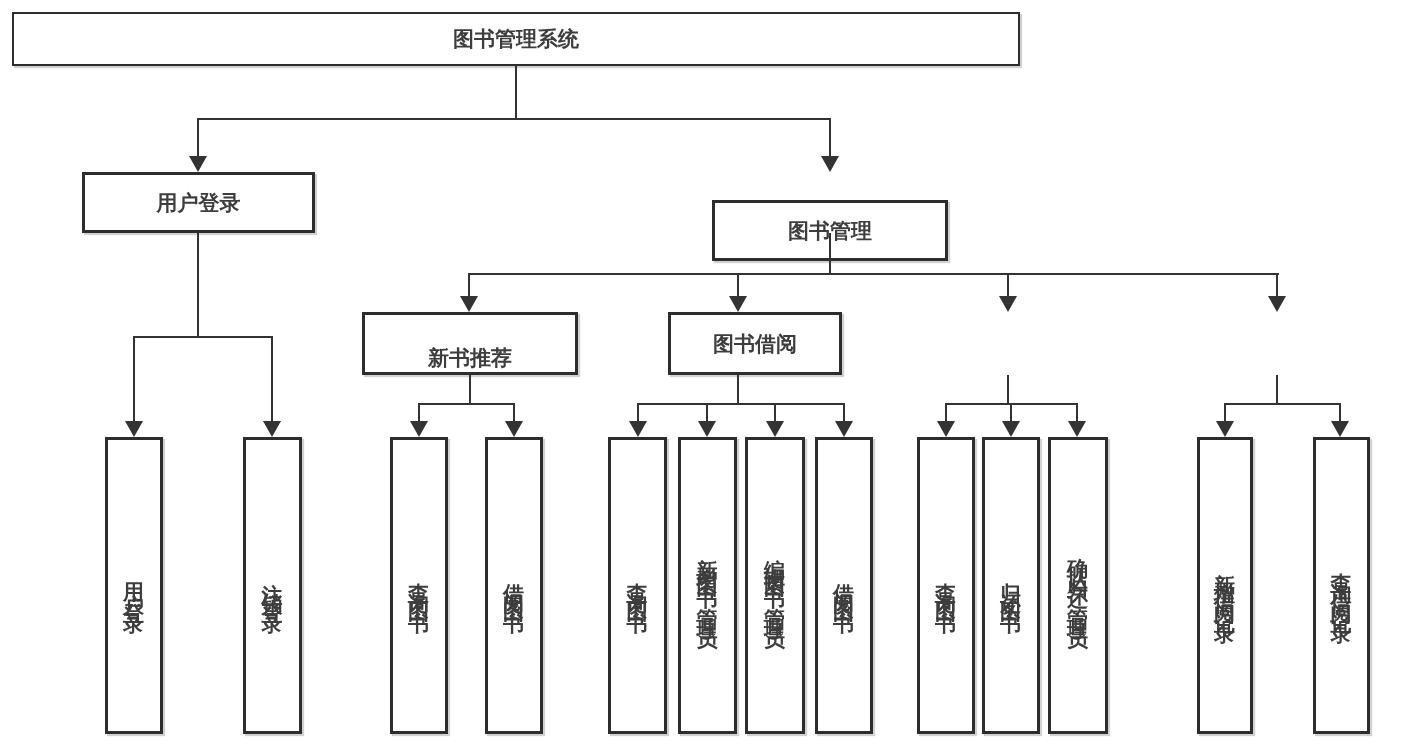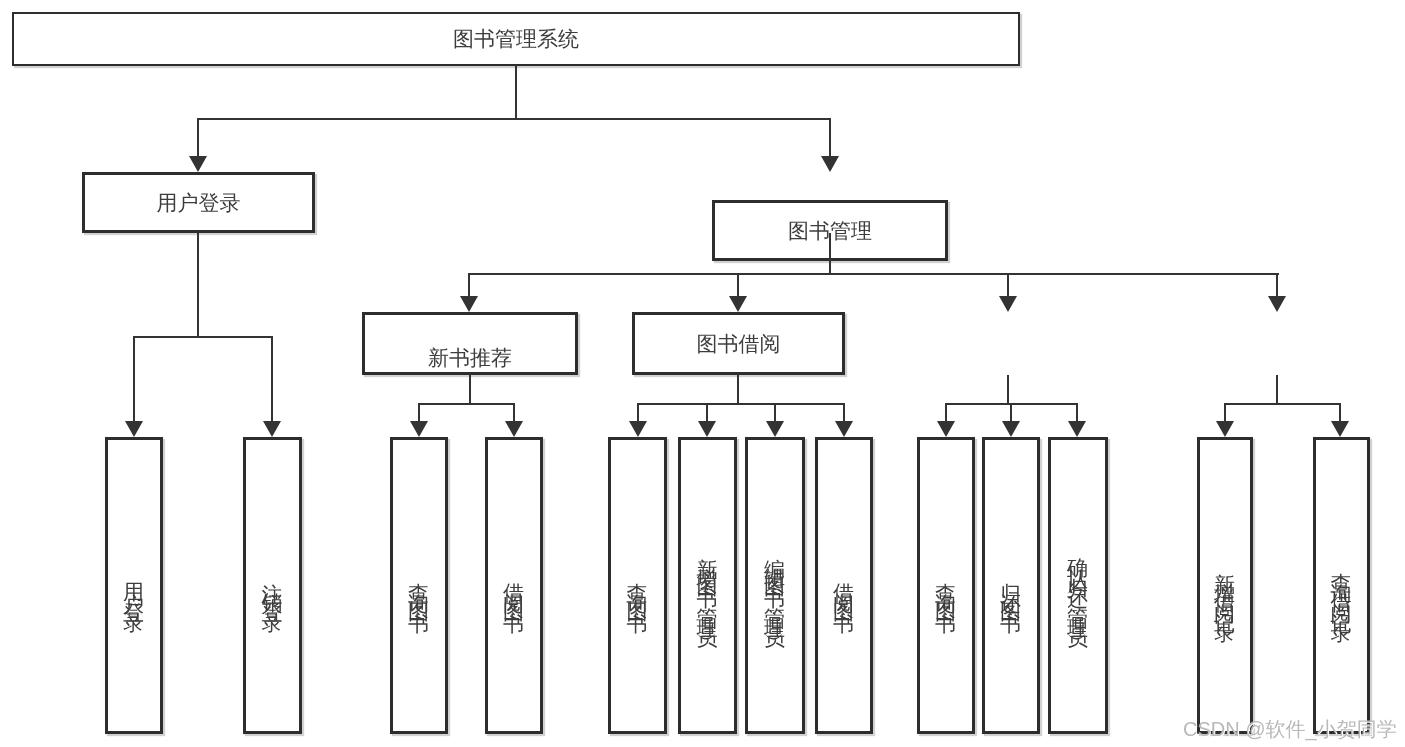--- a/index.html
+++ b/index.html
@@ -15,20 +15,21 @@
     position: absolute;
     box-sizing: border-box;
     background: #ffffff;
     border: 3px solid var(--box-border, #2d2d2d);
     display: flex;
     align-items: center;
     justify-content: center;
     color: var(--text, #3d3d3d);
     font-size: 21px;
     box-shadow: 2px 2px 1px rgba(0,0,0,0.18);
+    font-weight: bold;
   }
   .box.root { border-width: 2px; }
   .box .hlabel { white-space: nowrap; }
   .box .vtext {
     writing-mode: vertical-rl;
     text-orientation: mixed;
     letter-spacing: 10px;
     line-height: 1;
     white-space: nowrap;
   }
@@ -96,21 +97,21 @@
   <div class="vline" style="left:737px; top:273px; height:26px;"></div>
   <div class="arrow" style="left:729px; top:296px;"></div>
   <div class="vline" style="left:1007px; top:273px; height:26px;"></div>
   <div class="arrow" style="left:999px; top:296px;"></div>
   <div class="vline" style="left:1276px; top:273px; height:26px;"></div>
   <div class="arrow" style="left:1268px; top:296px;"></div>
 
   <div class="box" style="left:362px; top:312px; width:216px; height:63px;align-items:flex-end;">
     <span class="hlabel">新书推荐</span>
   </div>
-  <div class="box" style="left:632px; top:312px; width:213px; height:63px;justify-content:center;">
+  <div class="box" style="left:668px; top:312px; width:174px; height:63px;justify-content:center;">
     <span class="hlabel">图书借阅</span>
   </div>
 
   <div class="vline" style="left:469px; top:375px; height:28px;"></div>
   <div class="hline" style="left:418px; top:403px; width:97px;"></div>
   <div class="vline" style="left:418px; top:403px; height:20px;"></div>
   <div class="arrow" style="left:410px; top:421px;"></div>
   <div class="vline" style="left:513px; top:403px; height:20px;"></div>
   <div class="arrow" style="left:505px; top:421px;"></div>
 
@@ -171,15 +172,14 @@
   <div class="vline" style="left:1339px; top:403px; height:20px;"></div>
   <div class="arrow" style="left:1331px; top:421px;"></div>
 
   <div class="box" style="left:1197px; top:437px; width:56px; height:297px;">
     <span class="vtext">新增借阅记录</span>
   </div>
   <div class="box" style="left:1313px; top:437px; width:57px; height:297px;">
     <span class="vtext">查询借阅记录</span>
   </div>
 
-  <div class="watermark">CSDN @软件_小贺同学</div>
 
 </div>
 
 </body></html>

